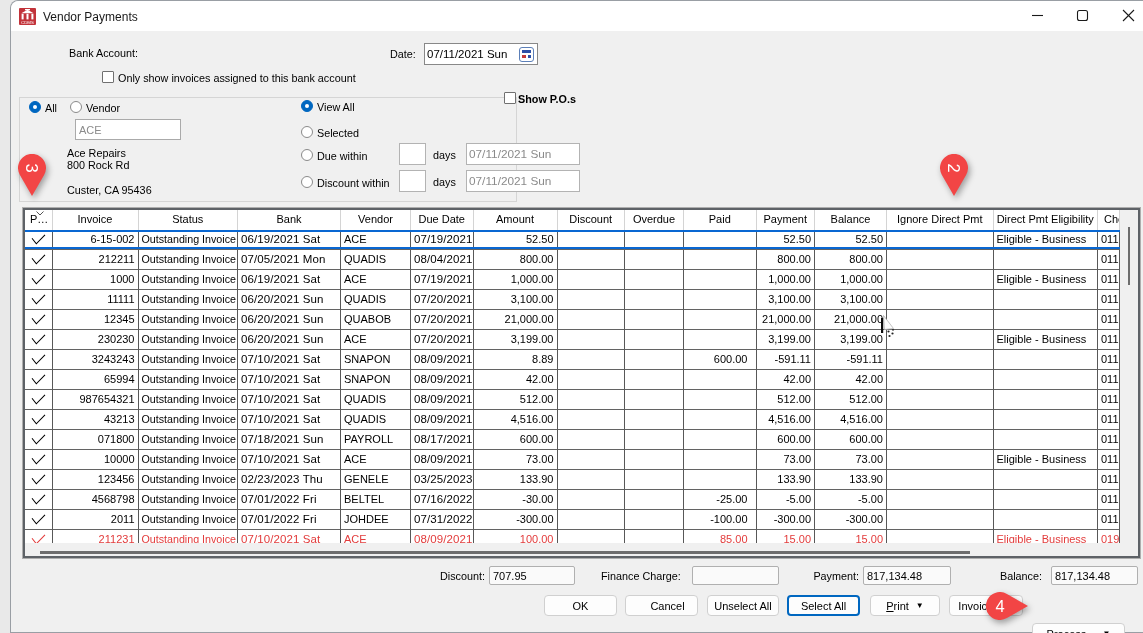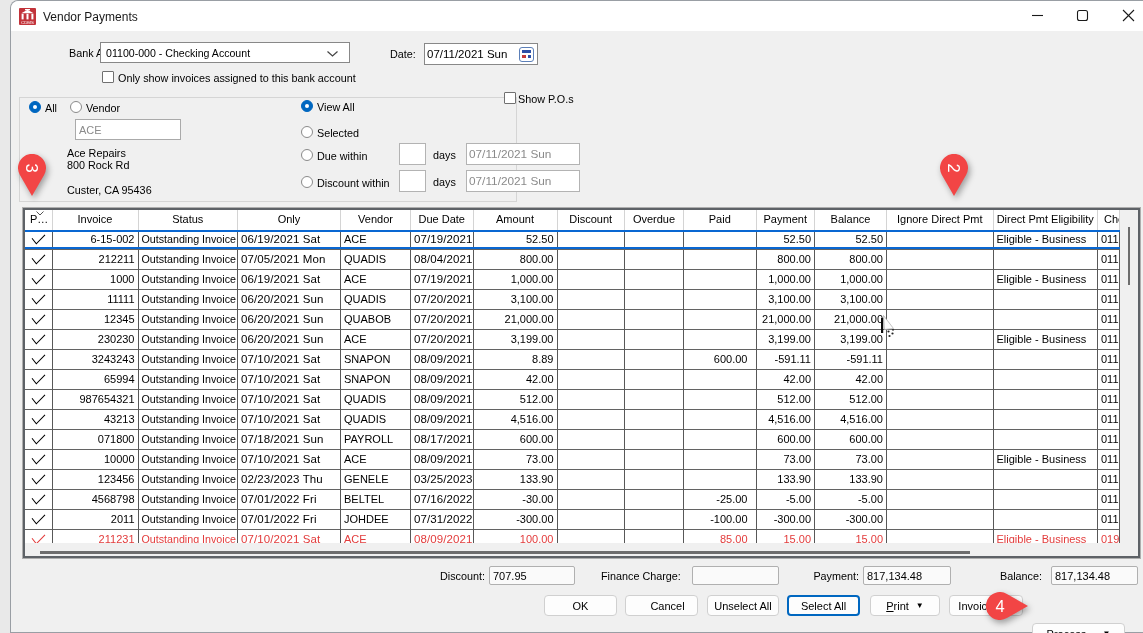--- a/index.html
+++ b/index.html
@@ -93,25 +93,20 @@
     </svg>
   <svg class="capbtn" style="left:1050px" viewBox="0 0 45 31">
       <rect x="17.5" y="10.5" width="10" height="10" rx="2" fill="none" stroke="#1a1a1a" stroke-width="1.1"></rect>
     </svg>
   <svg class="capbtn" style="left:1096px" viewBox="0 0 45 31">
       <line x1="17" y1="10" x2="28" y2="21" stroke="#1a1a1a" stroke-width="1.1"></line>
       <line x1="28" y1="10" x2="17" y2="21" stroke="#1a1a1a" stroke-width="1.1"></line>
     </svg>
 
   <div class="lbl" style="left:11px; top:47px;margin-left:48px;">Bank Account:</div>
-  <div class="input" style="left:90px; top:42px; width:250px; height:21px; font-size:10.6px;">01100-000 - Checking Account
-    <svg style="position:absolute; right:11px; top:8px;" width="11" height="6" viewBox="0 0 11 6">
-        <polyline points="0.5,0.5 5.5,5 10.5,0.5" fill="none" stroke="#444" stroke-width="1.2"></polyline>
-      </svg>
-  </div>
   <div class="lbl" style="left:380px; top:48px;">Date:</div>
   <div class="input" style="left:414px; top:43px; width:114px; height:22px; padding-left:2px; font-size:11.5px;">07/11/2021 Sun</div>
   <div style="position:absolute; left:509px; top:47px; width:15px; height:15px; background:#fff; border:1px solid #5c7fb8; border-radius:3px;">
     <div style="position:absolute; left:2px; top:2px; right:2px; height:3px; background:#2d50a7;"></div>
     <div style="position:absolute; left:2px; top:7px; width:4px; height:3px; background:#c23b3b;"></div>
     <div style="position:absolute; left:8px; top:7px; width:3px; height:3px; background:#2d50a7;"></div>
   </div>
   <div class="cb" style="left:92px; top:71px;"></div>
   <div class="lbl" style="left:108px; top:72px;">Only show invoices assigned to this bank account</div>
 
@@ -136,28 +131,28 @@
   <div class="ginput" style="left:389px; top:143px; width:27px; height:22px;"></div>
   <div class="lbl" style="left:423px; top:149px;">days</div>
   <div class="ginput" style="left:456px; top:143px; width:114px; height:22px;">07/11/2021 Sun</div>
   <div class="radio" style="left:291px; top:176px;"></div>
   <div class="lbl" style="left:307px; top:177px;">Discount within</div>
   <div class="ginput" style="left:389px; top:170px; width:27px; height:22px;"></div>
   <div class="lbl" style="left:423px; top:176px;">days</div>
   <div class="ginput" style="left:456px; top:170px; width:114px; height:22px;">07/11/2021 Sun</div>
 
   <div class="cb" style="left:494px; top:92px;"></div>
-  <div class="lbl" style="left:508px; top:93px;">Show P.O.s</div>
+  <div class="lbl" style="left:508px; top:93px;font-weight:bold;">Show P.O.s</div>
 
   <div id="tbl">
     <div id="thead">
         <div class="hc w0" style="text-align:left;padding-left:5px;">P…</div>
         <div class="hc w1">Invoice</div>
         <div class="hc w2">Status</div>
-        <div class="hc w3">Only</div>
+        <div class="hc w3">Bank</div>
         <div class="hc w4">Vendor</div>
         <div class="hc w5">Due Date</div>
         <div class="hc w6">Amount</div>
         <div class="hc w7">Discount</div>
         <div class="hc w8">Overdue</div>
         <div class="hc w9">Paid</div>
         <div class="hc w10">Payment</div>
         <div class="hc w11">Balance</div>
         <div class="hc w12">Ignore Direct Pmt</div>
         <div class="hc w13">Direct Pmt Eligibility</div>

